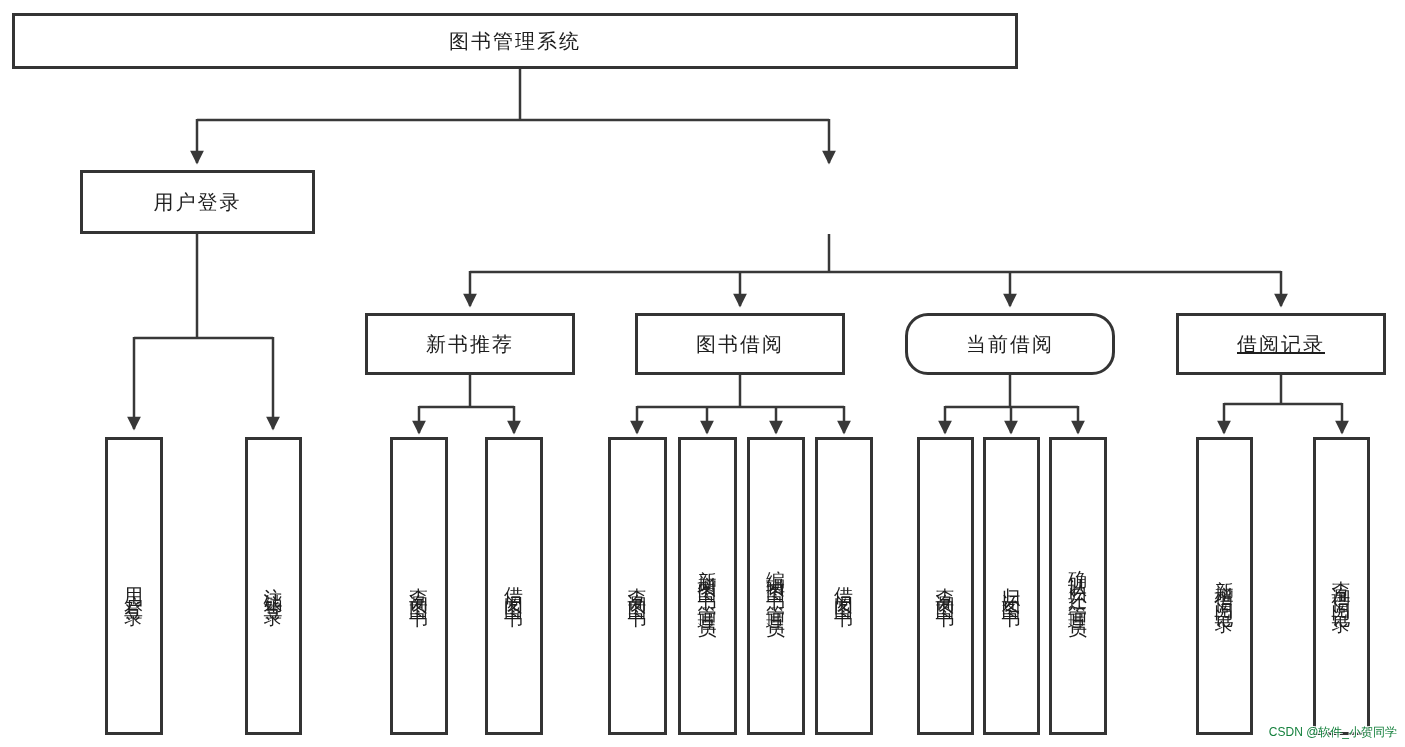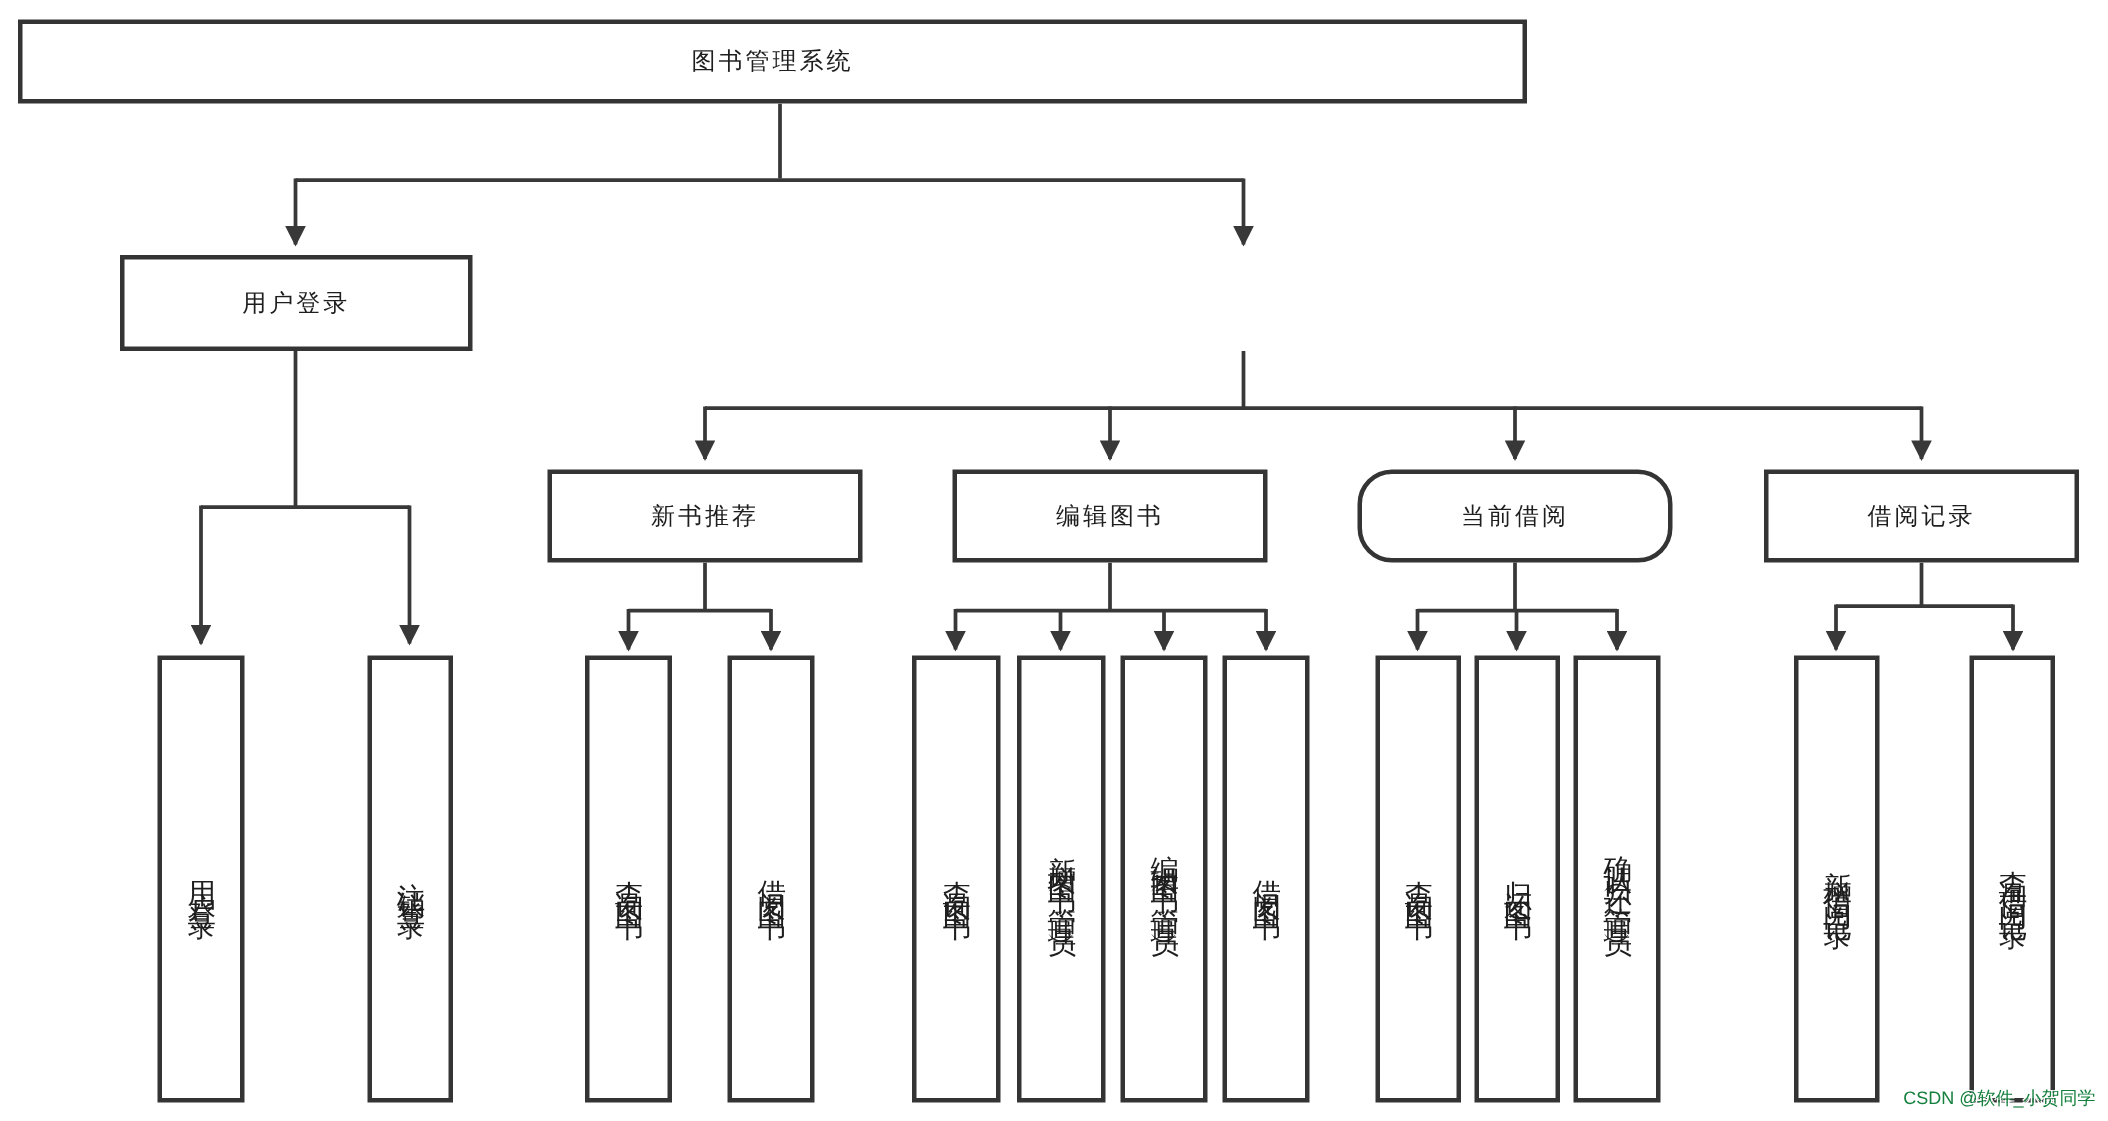--- a/index.html
+++ b/index.html
@@ -27,21 +27,21 @@
     position: absolute;
     box-sizing: border-box;
     background: #ffffff;
     border: 3px solid #343434;
     display: flex;
     align-items: center;
     justify-content: center;
     color: #1e1e1e;
   }
   .node-h {
-    font-size: 16px;
+    font-size: 20px;
     font-weight: 500;
     letter-spacing: 2px;
     white-space: nowrap;
   }
   .node-v {
     font-size: 19px;
     font-weight: 500;
   }
   .vlabel {
     writing-mode: vertical-rl;
@@ -53,21 +53,21 @@
   
   .root-box   { left: 12px;  top: 13px;  width: 1006px; height: 56px; }
   
   .l2-a { left: 80px;  top: 170px; width: 235px; height: 64px; }
   .l2-b { left: 711px; top: 170px; width: 236px; height: 64px; }
   
   .l3 { top: 313px; height: 62px; width: 210px; }
   .l3-1 { left: 365px; font-family: Liberation Serif, serif; }
   .l3-2 { left: 635px; }
   .l3-3 { left: 905px; border-radius: 23px; }
-  .l3-4 { left: 1176px; }
+  .l3-4 { left: 1176px; text-decoration: underline; }
   
   .l4 { top: 437px; height: 298px; }
   .l4-u1 { left: 105px;  width: 58px; }
   .l4-u2 { left: 245px;  width: 57px; }
   .l4-n1 { left: 390px;  width: 58px; }
   .l4-n2 { left: 485px;  width: 58px; }
   .l4-b1 { left: 608px;  width: 59px; }
   .l4-b2 { left: 678px;  width: 59px; }
   .l4-b3 { left: 747px;  width: 58px; }
   .l4-b4 { left: 815px;  width: 58px; }
@@ -139,21 +139,21 @@
       <path d="M1224 403 V433" marker-end="url(#arw)"></path>
       <path d="M1342 403 V433" marker-end="url(#arw)"></path>
     </g>
   </svg>
 
   <div class="node node-h root-box">图书管理系统</div>
 
   <div class="node node-h l2-a">用户登录</div>
 
   <div class="node node-h l3 l3-1">新书推荐</div>
-  <div class="node node-h l3 l3-2">编辑图书</div>
+  <div class="node node-h l3 l3-2">图书借阅</div>
   <div class="node node-h l3 l3-3">当前借阅</div>
   <div class="node node-h l3 l3-4">借阅记录</div>
 
   <div class="node node-v l4 l4-u1">
     <span class="vlabel">用户登录</span>
   </div>
   <div class="node node-v l4 l4-u2">
     <span class="vlabel">注销登录</span>
   </div>
 

